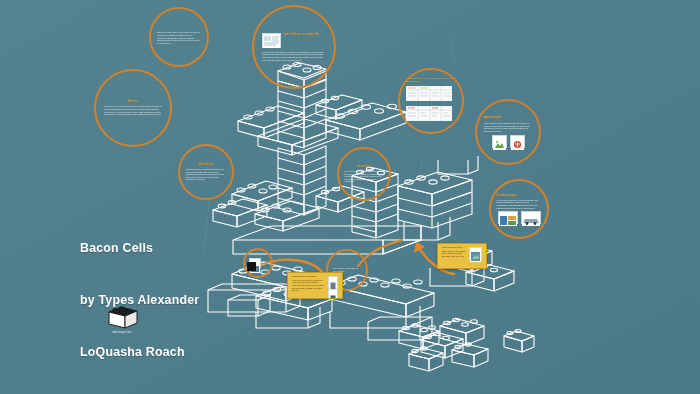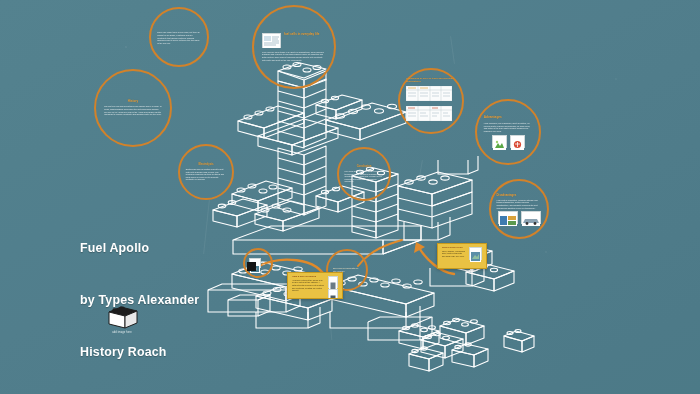--- a/index.html
+++ b/index.html
@@ -383,23 +383,23 @@
       <path d="M12 4 l9 5 l-11 6 z" fill="#e08a2b"></path>
     </svg>
   </div>
   <div class="arrow" style="left:356px;top:236px;width:50px;height:34px;">
     <svg width="50" height="34" viewBox="0 0 50 34" fill="none">
       <path d="M2 30 C 14 14, 32 8, 46 4" stroke="#e08a2b" stroke-width="2" fill="none" stroke-linecap="round"></path>
     </svg>
   </div>
 
   <div id="titleblock">
-    <div>Fuel Apollo</div>
+    <div>Bacon Cells</div>
     <div>by Types Alexander</div>
-    <div>History Roach</div>
+    <div>LoQuasha Roach</div>
     
     
   </div>
 
   <div id="footer-icon">
     <svg width="46" height="28" viewBox="0 0 46 28" fill="none">
       <path d="M10 7 l12 -5 l16 4 l-12 5 z" fill="#1d1d1d" stroke="#1d1d1d" stroke-width="1"></path>
       <path d="M10 7 l0 12 l16 4 l0 -12 z" fill="#ffffff" stroke="#1d1d1d" stroke-width="1"></path>
       <path d="M26 11 l12 -5 l0 12 l-12 5 z" fill="#e8e8e8" stroke="#1d1d1d" stroke-width="1"></path>
       <ellipse cx="16" cy="4.6" rx="2.6" ry="1.3" fill="#1d1d1d"></ellipse>

